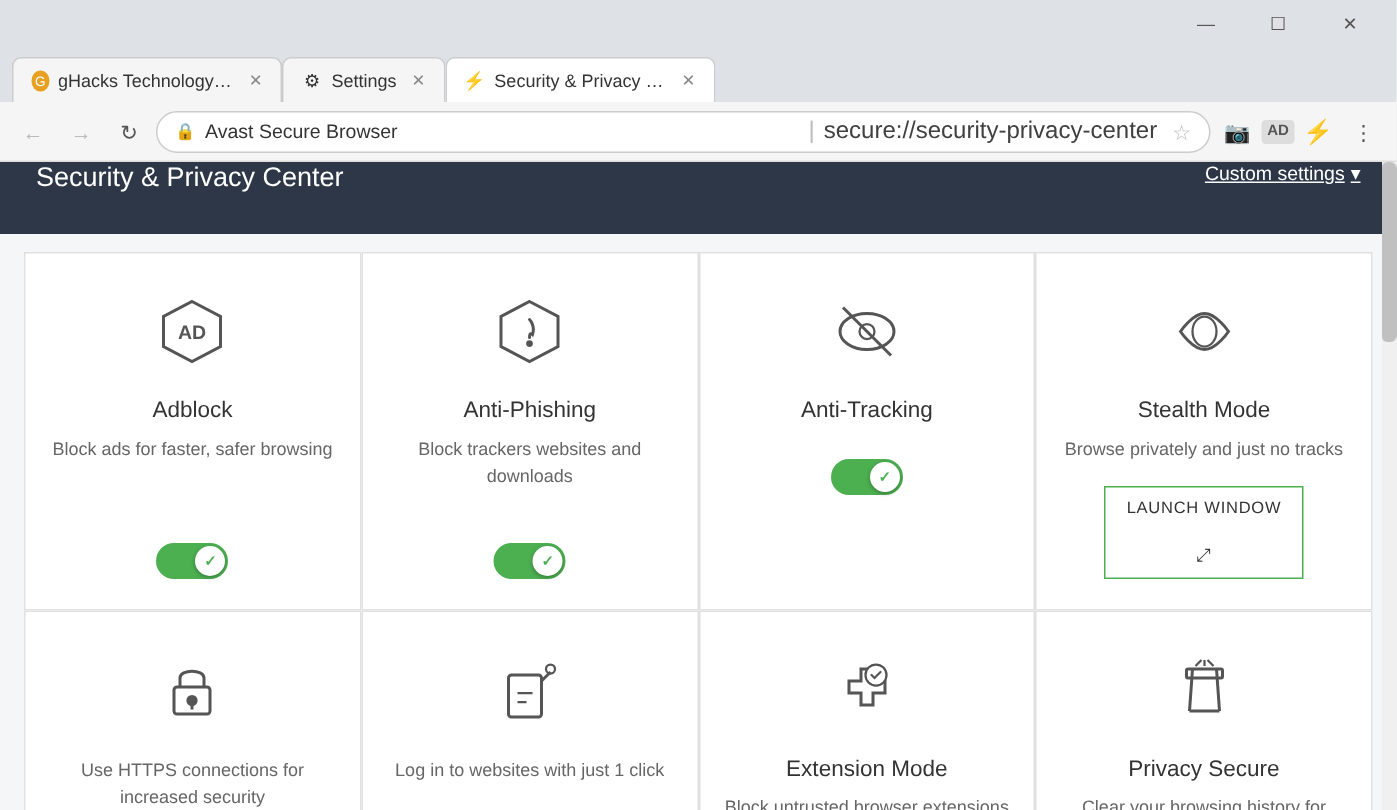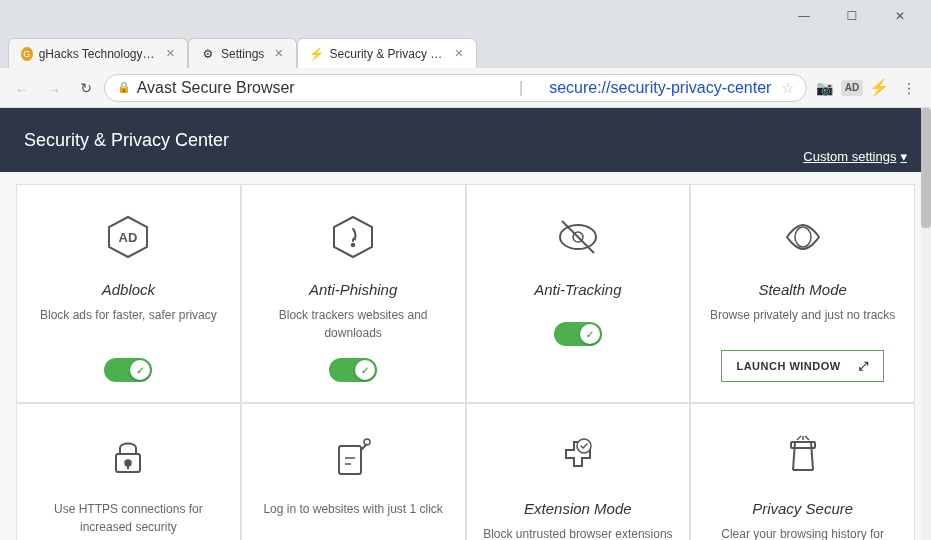--- a/index.html
+++ b/index.html
@@ -16,47 +16,47 @@
     .tab-label { white-space: nowrap; overflow: hidden; text-overflow: ellipsis; max-width: 130px; }
 
     .window-controls { display: flex; gap: 2px; align-items: center; }
     .win-btn { width: 46px; height: 32px; display: flex; align-items: center; justify-content: center; font-size: 12px; cursor: pointer; color: #555; }
 
     .toolbar { display: flex; align-items: center; height: 40px; padding: 0 8px; background: #f5f5f5; border-bottom: 1px solid #ddd; gap: 4px; }
     .nav-btn { width: 28px; height: 28px; border: none; background: transparent; cursor: pointer; color: #555; font-size: 14px; display: flex; align-items: center; justify-content: center; border-radius: 50%; }
     .nav-btn.disabled { color: #bbb; cursor: default; }
     .address-bar { flex: 1; display: flex; align-items: center; height: 28px; background: #fff; border: 1px solid #ccc; border-radius: 14px; padding: 0 12px; gap: 6px; }
     .lock-icon { font-size: 11px; color: #555; }
-    .url-text { font-size: 16px; color: #333; flex: 1; }
+    .url-text { font-size: 13px; color: #333; flex: 1; }
     .url-divider { color: #bbb; }
-    .url-path { color: #1d4ed8; margin-left: 20px; }
+    .url-path { color: #404040; }
     .star-icon { font-size: 14px; color: #bbb; margin-left: 4px; cursor: pointer; }
     .toolbar-icons { display: flex; gap: 2px; align-items: center; }
     .tb-icon { width: 28px; height: 28px; display: flex; align-items: center; justify-content: center; border-radius: 50%; cursor: pointer; font-size: 14px; color: #555; }
     .tb-icon.avast { color: #e8a020; font-size: 16px; }
     .tb-icon.ad { font-size: 10px; font-weight: bold; color: #555; background: #ddd; border-radius: 3px; width: 22px; height: 16px; }
 
     
-    .app-header { background: #2d3748; color: #fff; height: 64px; display: flex; align-items: center; justify-content: space-between; padding: 0 24px; }
+    .app-header { background: #2d3748; color: #fff; height: 48px; display: flex; align-items: flex-start; justify-content: space-between; padding: 0 24px; }
     .app-title { font-size: 18px; font-weight: 400; }
-    .custom-settings-btn { color: #fff; font-size: 13px; cursor: pointer; text-decoration: underline; display: flex; align-items: center; gap: 4px; margin-top: 32px; }
+    .custom-settings-btn { color: #fff; font-size: 13px; cursor: pointer; text-decoration: underline; display: flex; align-items: center; gap: 4px; }
 
     
     .main-content { background: #f5f6f7; height: calc(540px - 32px - 36px - 40px - 48px); overflow-y: auto; padding: 12px 16px; }
     .cards-grid { display: grid; grid-template-columns: repeat(4, 1fr); gap: 0; }
     .card { background: #fff; border: 1px solid #e0e0e0; padding: 20px 16px; display: flex; flex-direction: column; align-items: center; text-align: center; min-height: 190px; }
     .card-icon { width: 64px; height: 64px; display: flex; align-items: center; justify-content: center; margin-bottom: 12px; }
     .card-icon svg { width: 48px; height: 48px; stroke: #555; fill: none; stroke-width: 1.5; }
-    .card-title { font-size: 15px; font-weight: 500; color: #333; margin-bottom: 8px; font-style: italic; }
+    .card-title { font-size: 15px; font-weight: 500; color: #333; margin-bottom: 8px; }
     .card-desc { font-size: 12px; color: #666; line-height: 1.5; flex: 1; }
     .card-action { margin-top: 16px; }
     .toggle { width: 48px; height: 24px; border-radius: 12px; background: #4caf50; display: flex; align-items: center; padding: 2px; cursor: pointer; position: relative; }
     .toggle-knob { width: 20px; height: 20px; background: #fff; border-radius: 50%; margin-left: auto; box-shadow: 0 1px 3px rgba(0,0,0,0.3); display: flex; align-items: center; justify-content: center; }
     .toggle-check { color: #4caf50; font-size: 10px; font-weight: bold; }
-    .launch-btn { border: 1.5px solid #4caf50; background: transparent; color: #333; font-size: 11px; font-weight: 700; padding: 8px 14px; letter-spacing: 0.5px; cursor: pointer; display: flex; align-items: center; gap: 18px; }
+    .launch-btn { border: 1.5px solid #4caf50; background: transparent; color: #333; font-size: 11px; font-weight: 400; padding: 8px 14px; letter-spacing: 0.5px; cursor: pointer; display: flex; align-items: center; gap: 18px; flex-direction: column; }
     .launch-icon { font-size: 12px; }
 
     
     .scrollbar-track { position: absolute; right: 0; top: 108px; width: 10px; height: calc(540px - 108px); background: #f0f0f0; }
     .scrollbar-thumb { position: absolute; top: 0; width: 10px; height: 120px; background: #c0c0c0; border-radius: 4px; }
     .page-wrapper { position: relative; width: 931px; height: 540px; overflow: hidden; }
   </style>
 </head>
 <body>
 
@@ -121,21 +121,21 @@
     <div class="cards-grid">
 
       <div class="card">
         <div class="card-icon">
           <svg viewBox="0 0 48 48">
             <polygon points="24,4 43,14 43,34 24,44 5,34 5,14" stroke="#555" stroke-width="2" fill="none"></polygon>
             <text x="24" y="29" text-anchor="middle" font-size="13" font-weight="bold" fill="#555" stroke="none">AD</text>
           </svg>
         </div>
         <div class="card-title">Adblock</div>
-        <div class="card-desc">Block ads for faster, safer privacy</div>
+        <div class="card-desc">Block ads for faster, safer browsing</div>
         <div class="card-action">
           <div class="toggle">
             <div class="toggle-knob">
               <span class="toggle-check">✓</span>
             </div>
           </div>
         </div>
       </div>
 
       <div class="card">

